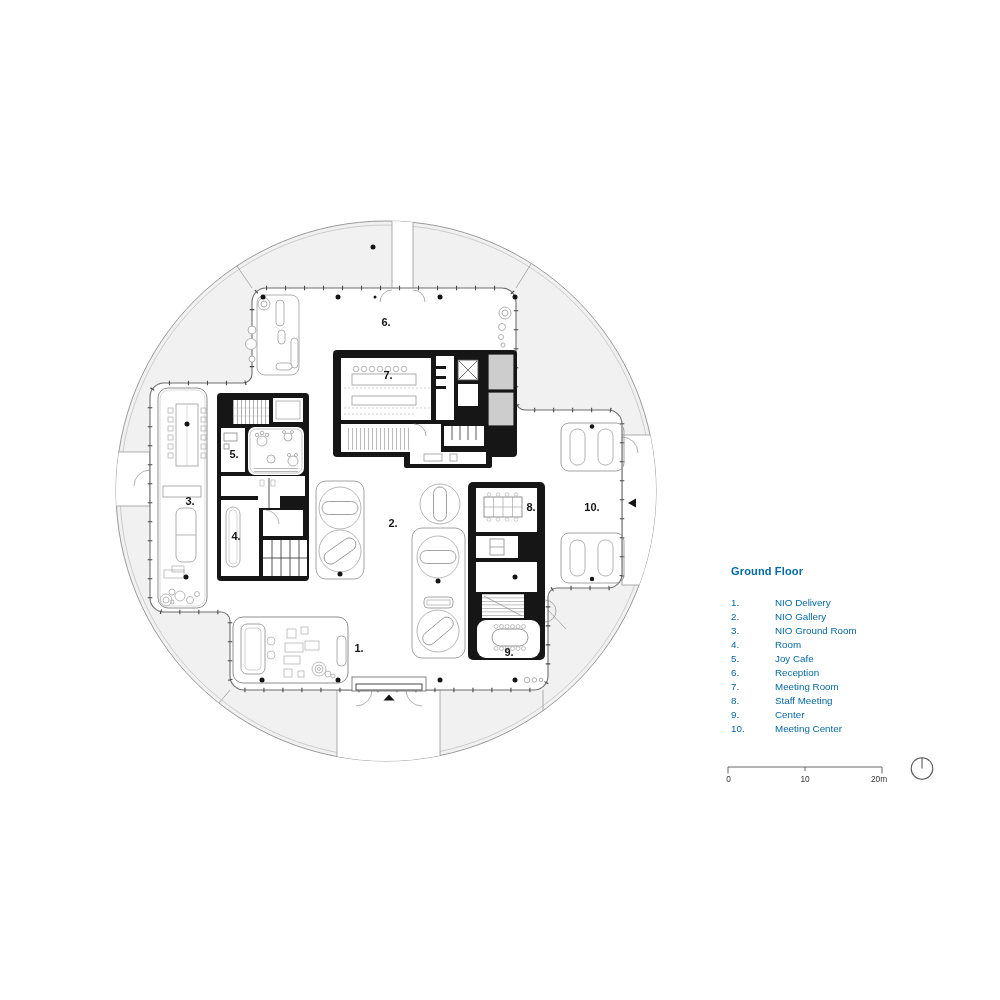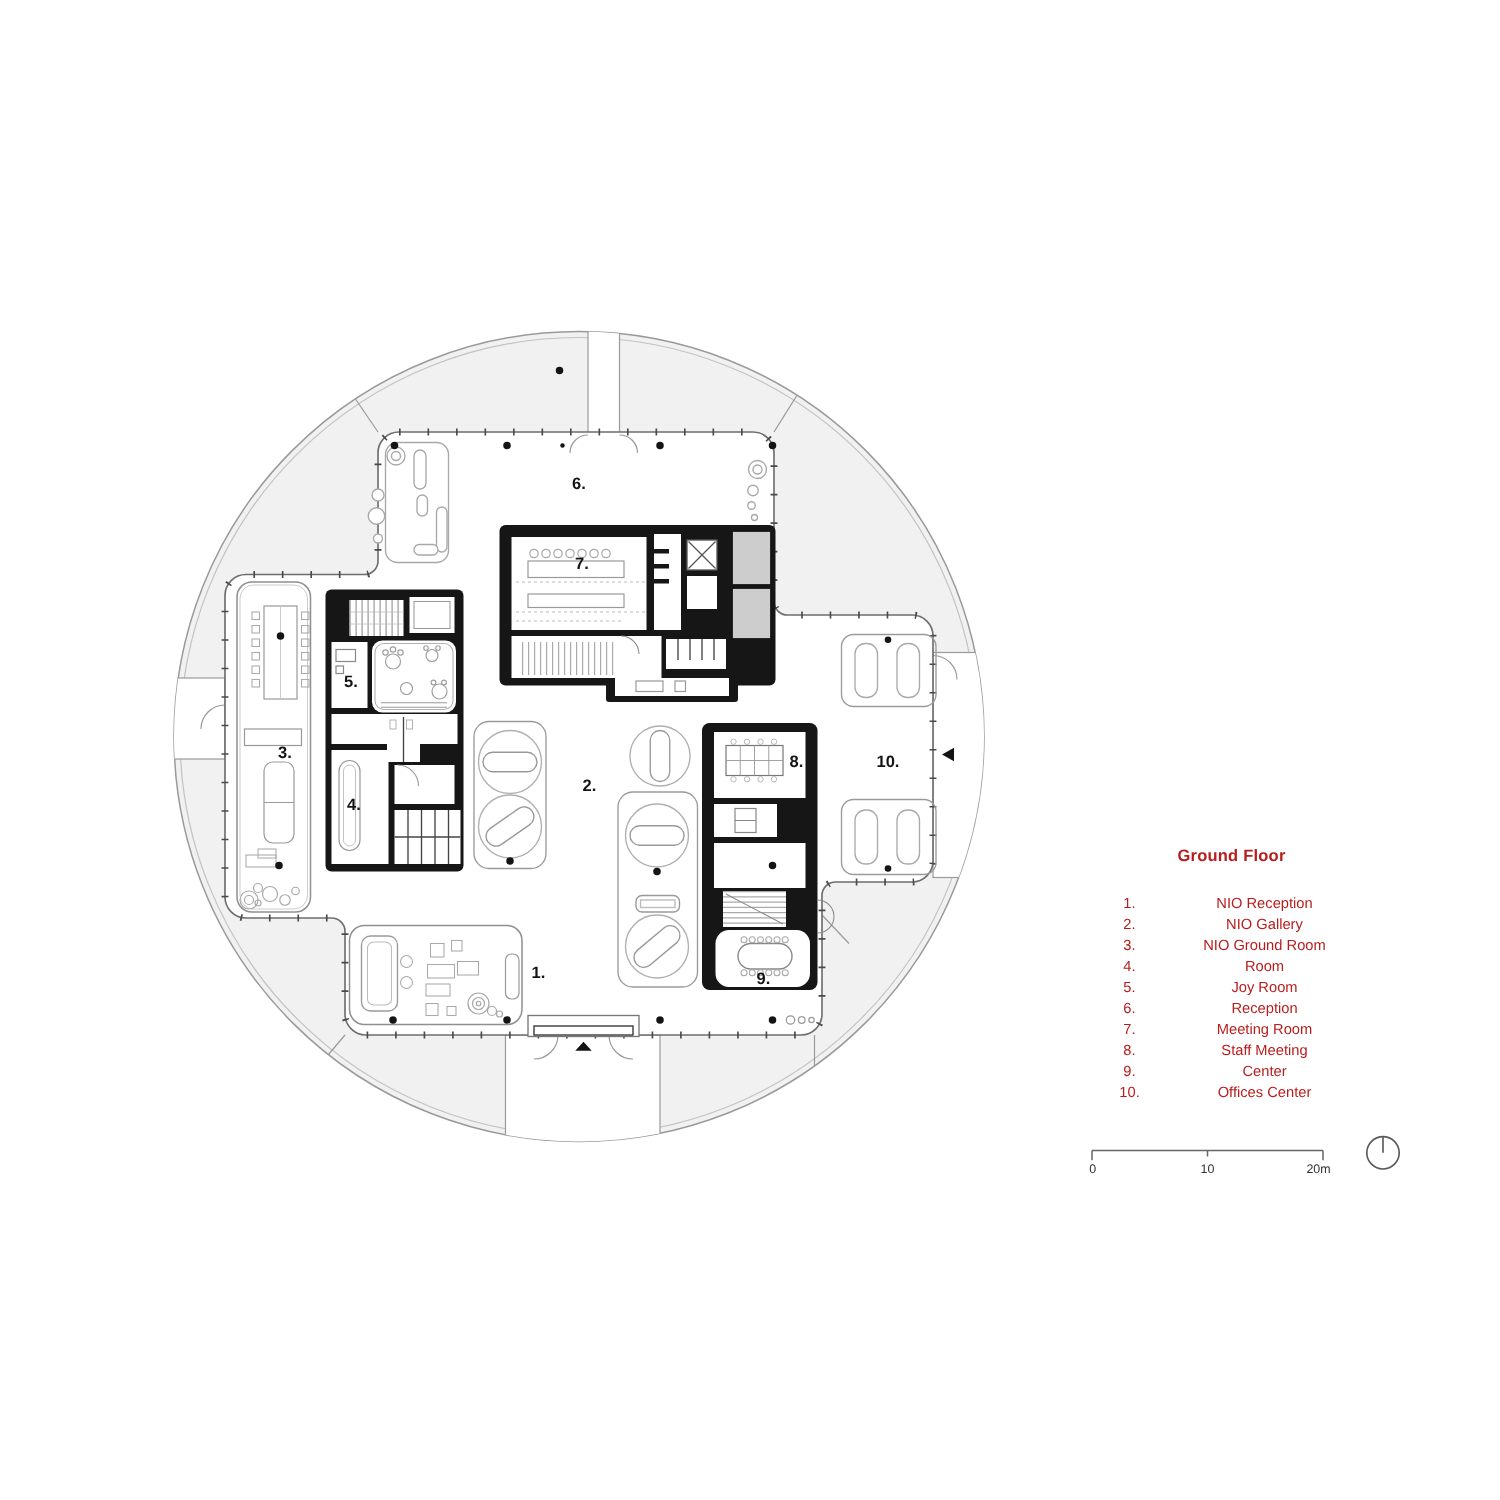--- a/index.html
+++ b/index.html
@@ -1,20 +1,20 @@
 <!DOCTYPE html>
 <html><head>
 <meta charset="utf-8">
 <style>
   html,body{margin:0;padding:0;background:#fff;}
   body{width:1000px;height:1000px;font-family:"Liberation Sans",sans-serif;}
   .stage{position:relative;width:1000px;height:1000px;background:#fff;overflow:hidden;}
   svg.plan{position:absolute;left:0;top:0;}
   .rlabel{font-size:11px;font-weight:700;fill:#141414;font-family:"Liberation Sans",sans-serif;}
-  .legend{position:absolute;left:731px;top:565px;width:180px;color:#b91c1c;text-align:center;}
+  .legend{position:absolute;left:731px;top:565px;width:180px;color:#0369a1;}
   .legend-title{font-size:11px;font-weight:700;margin:0 0 19px 0;letter-spacing:.15px;}
   .legend-row{display:flex;font-size:9.8px;line-height:13.95px;}
   .legend-num{width:44px;flex:0 0 44px;}
   .legend-name{flex:1;}
   .scalebar{position:absolute;left:726px;top:758px;}
   .scalebar svg{overflow:visible;}
   .sctext{font-size:8.3px;fill:#333;font-family:"Liberation Sans",sans-serif;}
   .compass{position:absolute;left:908px;top:754px;}
 </style>
 </head>
@@ -365,57 +365,57 @@
     <text class="rlabel" x="531" y="511">8.</text>
     <text class="rlabel" x="509" y="656">9.</text>
     <text class="rlabel" x="592" y="511">10.</text>
   </g>
 </svg>
 
 <div class="legend">
   <p class="legend-title">Ground Floor</p>
   <div class="legend-row">
     <span class="legend-num">1.</span>
-    <span class="legend-name">NIO Reception</span>
+    <span class="legend-name">NIO Delivery</span>
   </div>
   <div class="legend-row">
     <span class="legend-num">2.</span>
     <span class="legend-name">NIO Gallery</span>
   </div>
   <div class="legend-row">
     <span class="legend-num">3.</span>
     <span class="legend-name">NIO Ground Room</span>
   </div>
   <div class="legend-row">
     <span class="legend-num">4.</span>
     <span class="legend-name">Room</span>
   </div>
   <div class="legend-row">
     <span class="legend-num">5.</span>
-    <span class="legend-name">Joy Room</span>
+    <span class="legend-name">Joy Cafe</span>
   </div>
   <div class="legend-row">
     <span class="legend-num">6.</span>
     <span class="legend-name">Reception</span>
   </div>
   <div class="legend-row">
     <span class="legend-num">7.</span>
     <span class="legend-name">Meeting Room</span>
   </div>
   <div class="legend-row">
     <span class="legend-num">8.</span>
     <span class="legend-name">Staff Meeting</span>
   </div>
   <div class="legend-row">
     <span class="legend-num">9.</span>
     <span class="legend-name">Center</span>
   </div>
   <div class="legend-row">
     <span class="legend-num">10.</span>
-    <span class="legend-name">Offices Center</span>
+    <span class="legend-name">Meeting Center</span>
   </div>
 </div>
 
 <div class="scalebar">
   <svg width="168" height="28" viewBox="0 0 168 28">
     <g stroke="#666666" stroke-width="1" fill="none">
       <line x1="2" y1="9" x2="156" y2="9"></line>
       <line x1="2" y1="9" x2="2" y2="15.5"></line>
       <line x1="79" y1="9" x2="79" y2="13"></line>
       <line x1="156" y1="9" x2="156" y2="15.5"></line>

